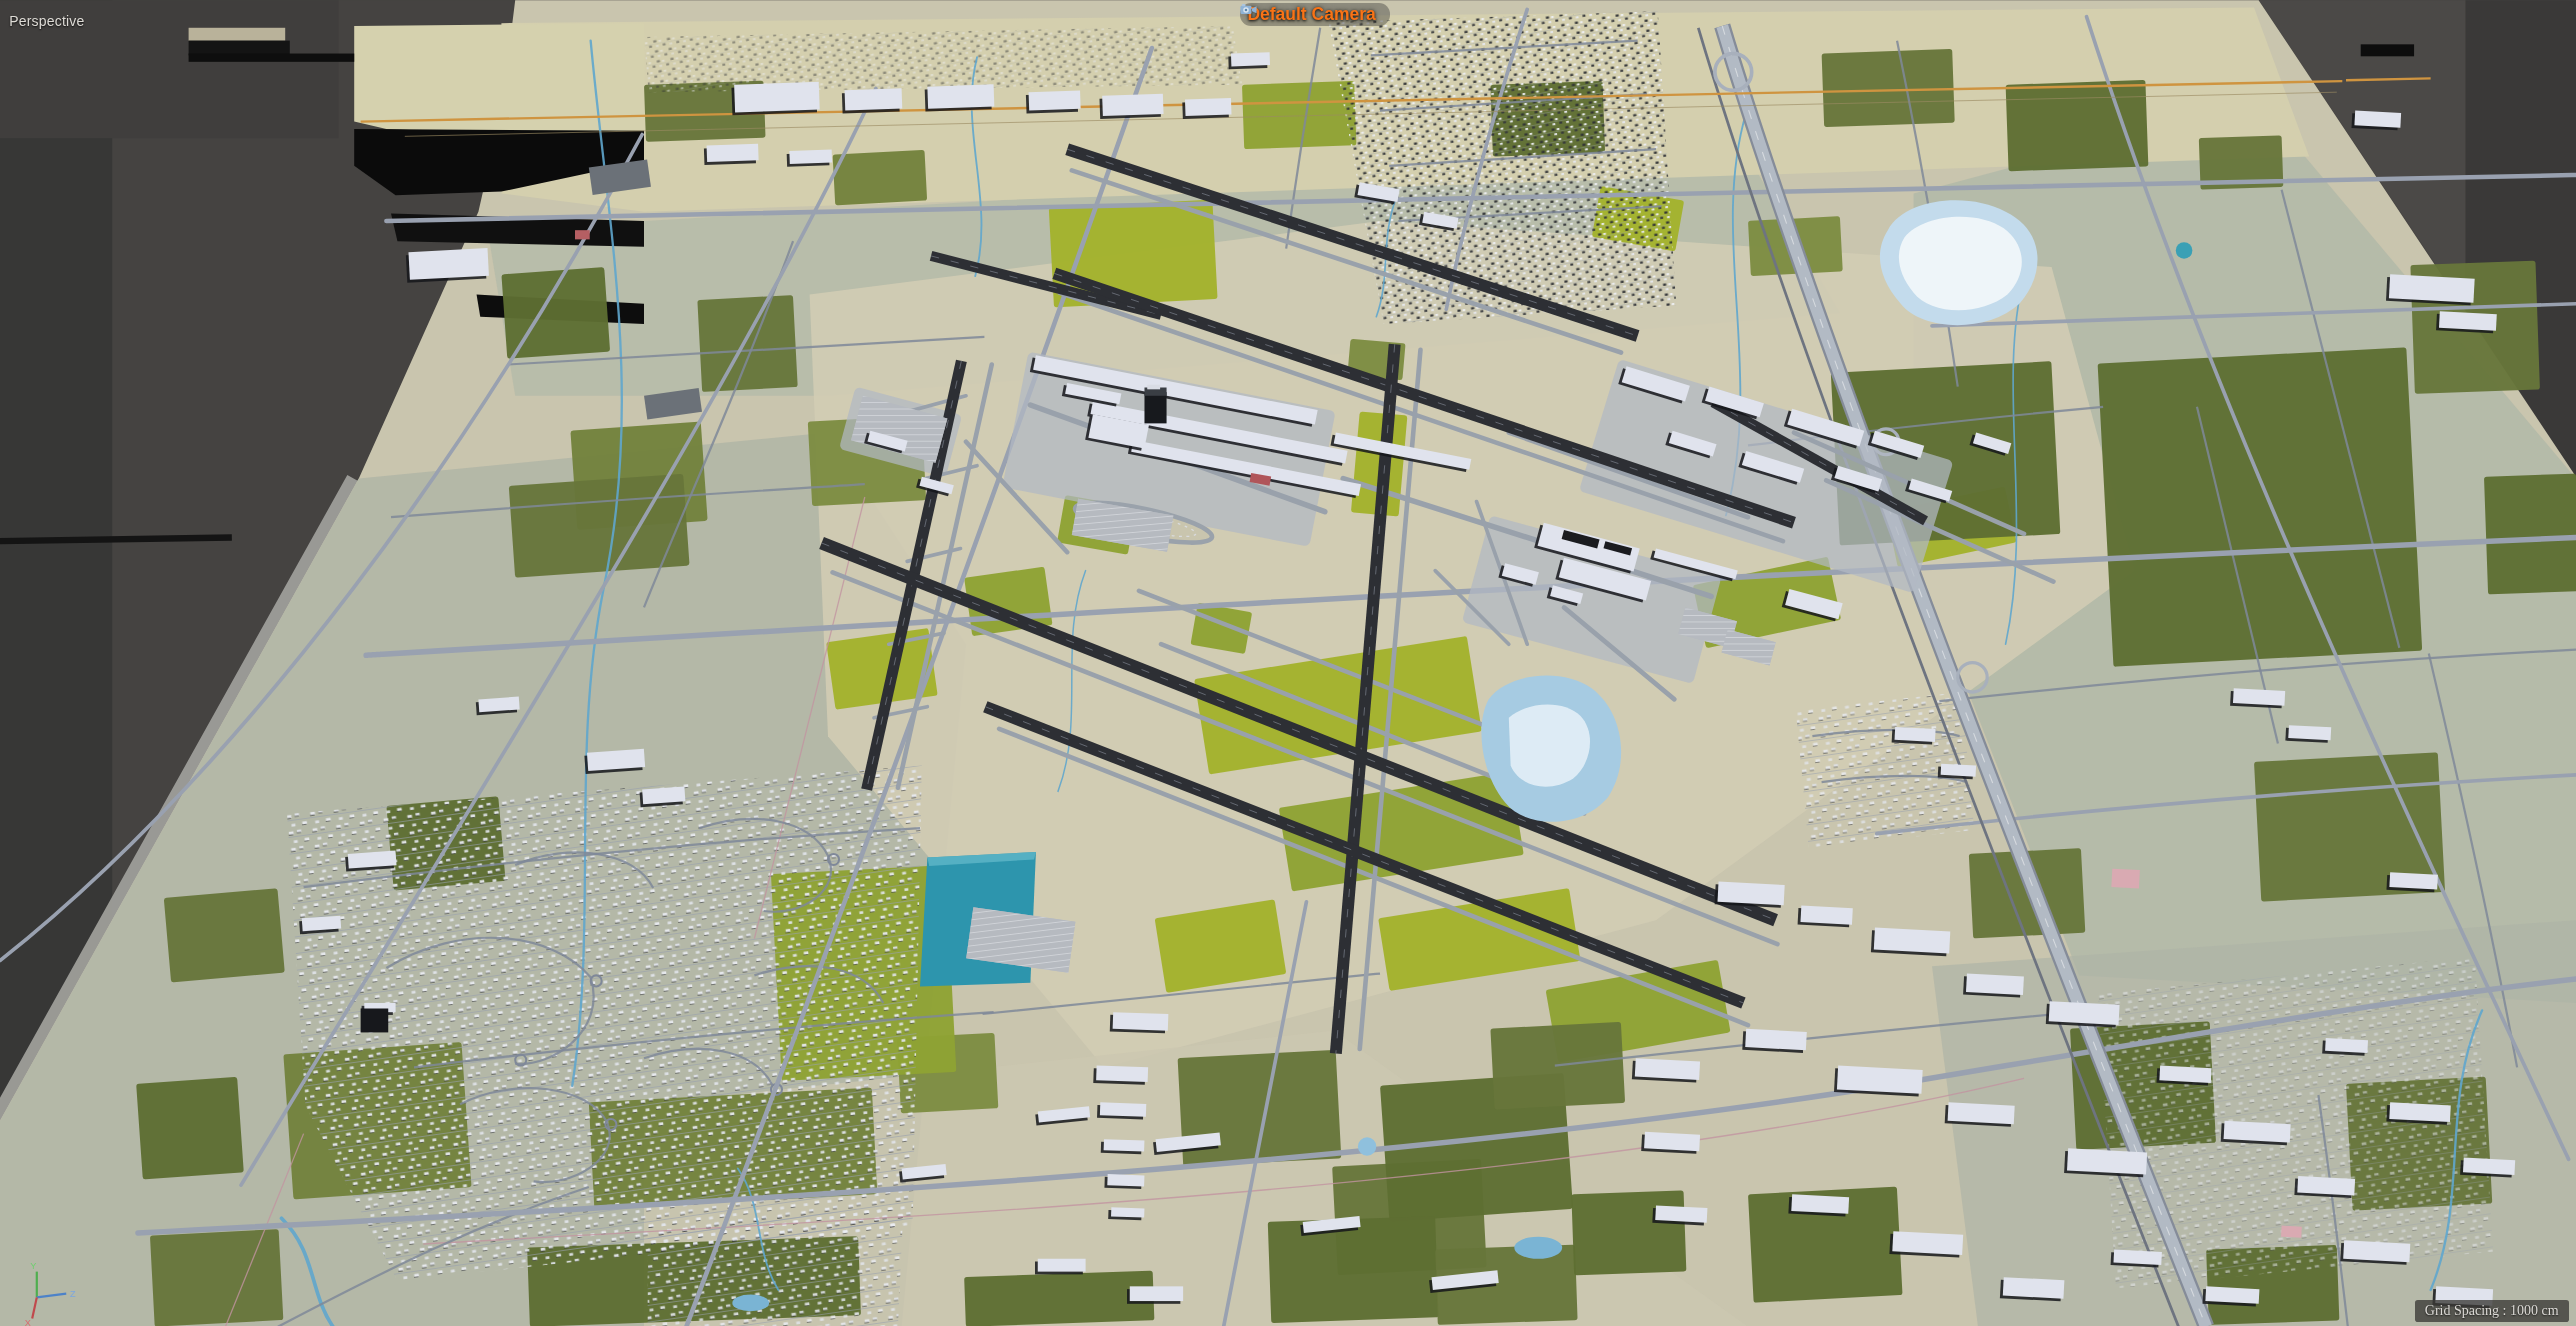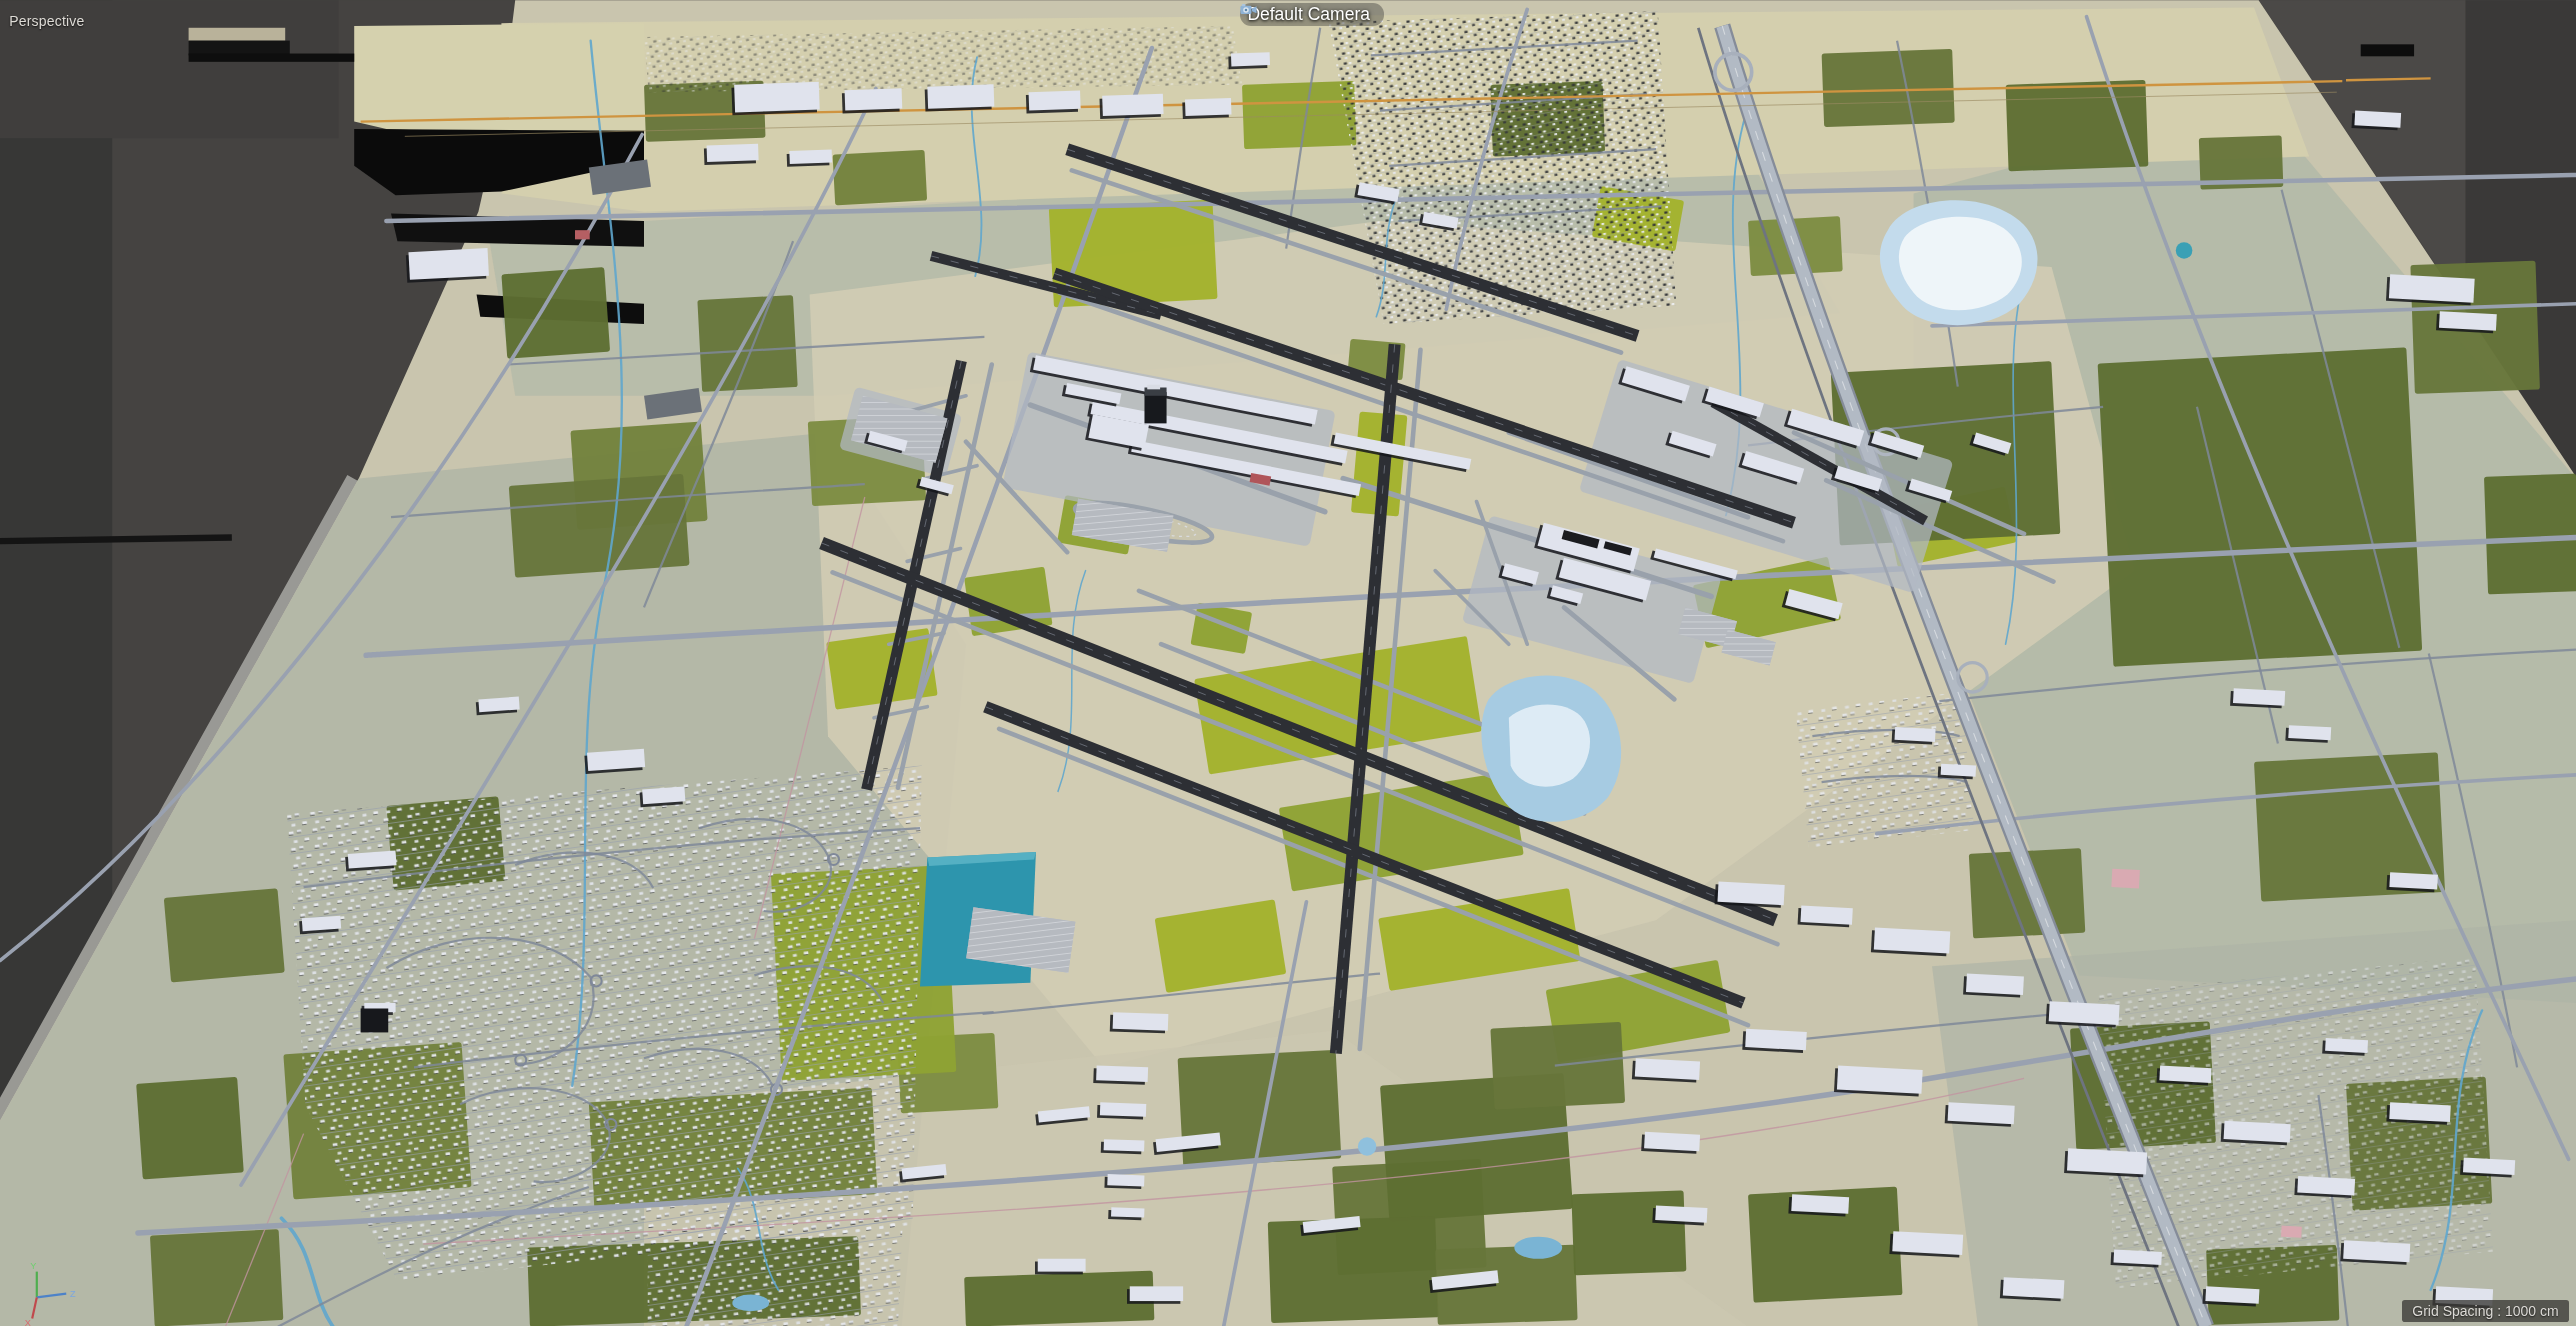--- a/index.html
+++ b/index.html
@@ -2,26 +2,26 @@
 <html style="font-size:14.7px"><head>
 <meta charset="utf-8">
 <style>
   html,body{margin:0;padding:0;background:#2e2d2c;}
   .stage{position:relative;width:2576px;height:1327px;overflow:hidden;
          font-family:"Liberation Sans",sans-serif;background:#454341;}
   .stage svg{position:absolute;left:0;top:0;display:block;}
   .hud{position:absolute;color:#dedbd6;user-select:none;white-space:nowrap;}
   .hud-perspective{left:9.2px;top:5.5px;font-size:14px;letter-spacing:0.2px;
      text-shadow:0 0.9px 1.8px rgba(0,0,0,.8);margin-top:7px;}
-  .hud-camera{left:1240px;top:2.8px;font-size:17.5px;color:#ffffff;
+  .hud-camera{left:1240px;top:2.8px;font-size:17.5px;color:#f97316;
      display:flex;align-items:center;gap:6.4px;padding:0.9px 7.4px;border-radius:11px;
-     background:rgba(60,60,58,.42);text-shadow:0 0.9px 2.8px rgba(0,0,0,.9),0 0 5.5px rgba(0,0,0,.5);}
+     background:rgba(60,60,58,.42);text-shadow:0 0.9px 2.8px rgba(0,0,0,.9),0 0 5.5px rgba(0,0,0,.5);font-weight:bold;}
   .hud-grid{right:7.4px;bottom:5.5px;font-size:14px;color:#dcdad6;
      background:rgba(58,56,54,.78);padding:2.8px 10px;border-radius:2.8px;
-     text-shadow:0 0.9px 1.8px rgba(0,0,0,.7);}
+     text-shadow:0 0.9px 1.8px rgba(0,0,0,.7);font-family:Liberation Serif, serif;}
   .cam-ico{display:inline-block;line-height:0;}
 </style>
 </head>
 <body>
 
 <div class="stage">
 <svg id="scene" width="2576" height="1327" viewBox="0 0 2800 1442">
   <defs>
     <pattern id="houses" width="26" height="18" patternUnits="userSpaceOnUse" patternTransform="rotate(-8)">
       <path d="M0 9 H26" stroke="#98a0ae" stroke-width="1.1" opacity=".65"></path>

